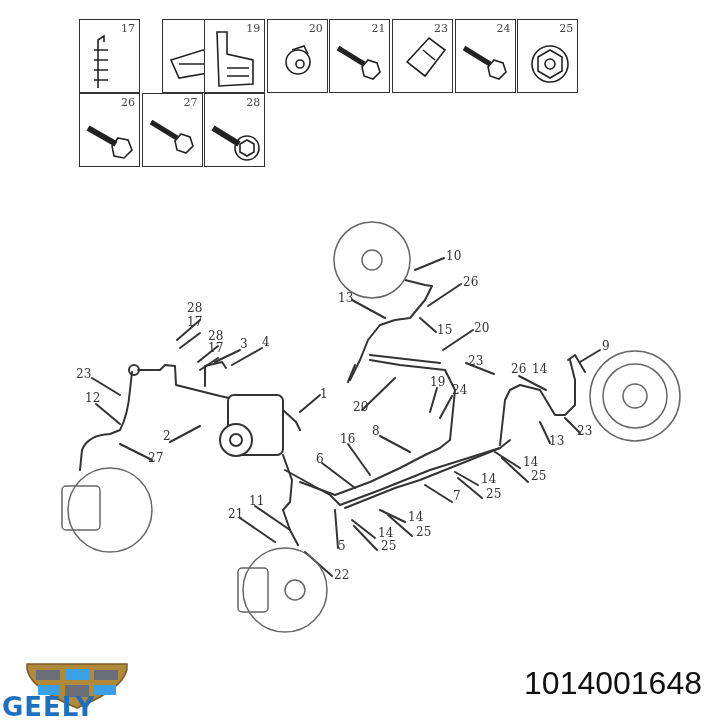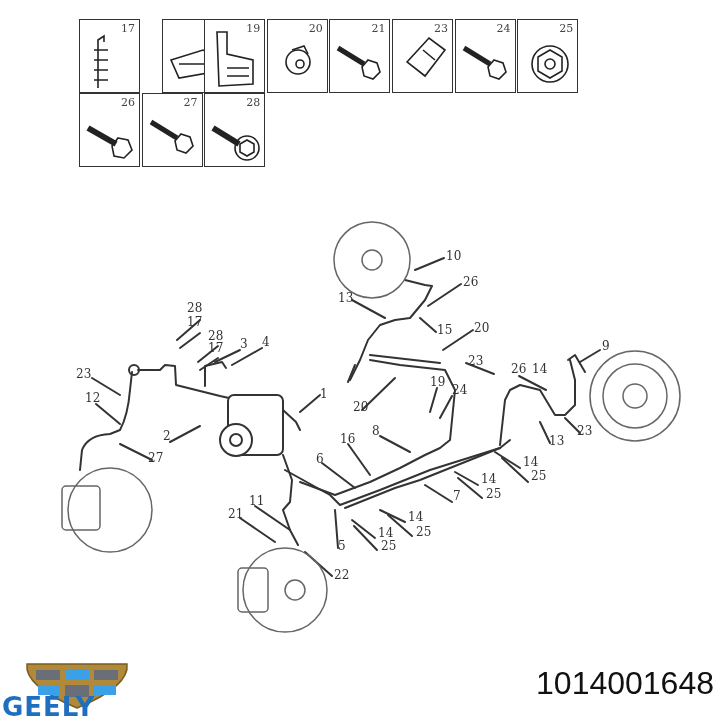--- a/index.html
+++ b/index.html
@@ -4,21 +4,21 @@
 <style>
   html, body { margin:0; padding:0; background:#ffffff; }
   body { width:720px; height:720px; position:relative; overflow:hidden; font-family:"DejaVu Serif", serif; }
   .cell { position:absolute; width:61px; height:74px; border:1.5px solid #333; box-sizing:border-box; background:#fff; }
   .cell .num { position:absolute; right:4px; top:2px; font-size:11px; color:#444; font-family:"DejaVu Serif", serif; }
   .cell svg { position:absolute; left:0; top:0; }
   .diagram { position:absolute; left:0; top:190px; width:720px; height:450px; }
   .callout { font-family:"DejaVu Serif", serif; font-size:12px; fill:#333; }
   .logo { position:absolute; left:22px; top:652px; width:110px; height:68px; }
   .brand-text { position:absolute; left:2px; top:692px; font-family:"DejaVu Sans", sans-serif; font-weight:bold; font-size:26px; color:#1f6fc0; letter-spacing:1px; }
-  .part-number { position:absolute; right:6px; top:665px; font-family:"Liberation Sans", sans-serif; font-size:32px; color:#111; }
+  .part-number { position:absolute; right:18px; top:665px; font-family:"Liberation Sans", sans-serif; font-size:32px; color:#111; }
 </style>
 </head>
 <body>
 
 <div>
   <div id="row1"></div>
   <div id="row2"></div>
 </div>
 
 <svg class="diagram" viewBox="0 0 720 450" width="720" height="450">

